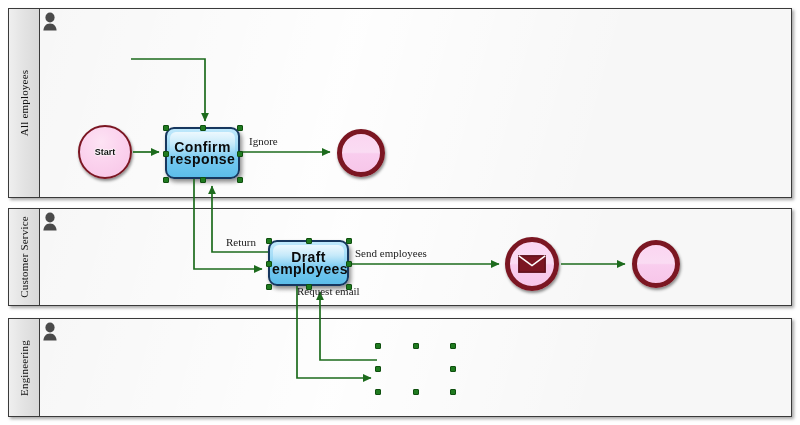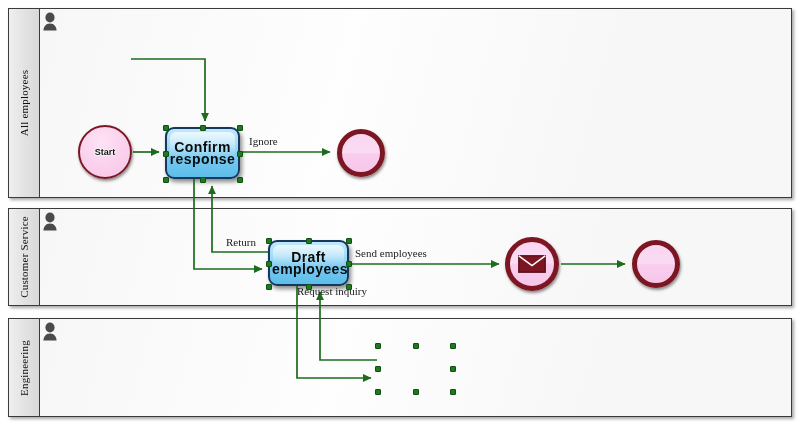--- a/index.html
+++ b/index.html
@@ -191,21 +191,21 @@
 
       <path d="M297,286 L297,378 L371,378" marker-end="url(#ah)"></path>
 
       <path d="M377,360 L320,360 L320,292" marker-end="url(#ah)"></path>
     </g>
   </svg>
 
   <div class="edge-label" style="left:249px;top:135px;">Ignore</div>
   <div class="edge-label" style="left:214px;top:236px;margin-left:12px;">Return</div>
   <div class="edge-label" style="left:355px;top:247px;">Send employees</div>
-  <div class="edge-label" style="left:297px;top:285px;">Request inquiry</div>
+  <div class="edge-label" style="left:297px;top:285px;">Request email</div>
 
 
   <div class="event event-start" style="left:78px;top:125px;width:54px;height:54px;">
     <div class="event-label">Start</div>
   </div>
 
   <div class="task" style="left:165px;top:127px;width:75px;height:52px;">
     <div class="task-inner"></div>
     <div class="task-label">
       <div>Confirm</div>

